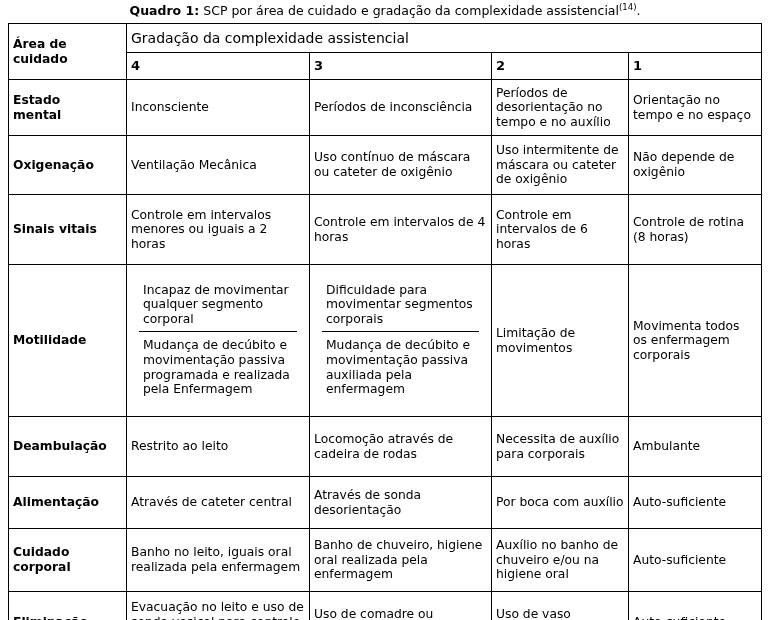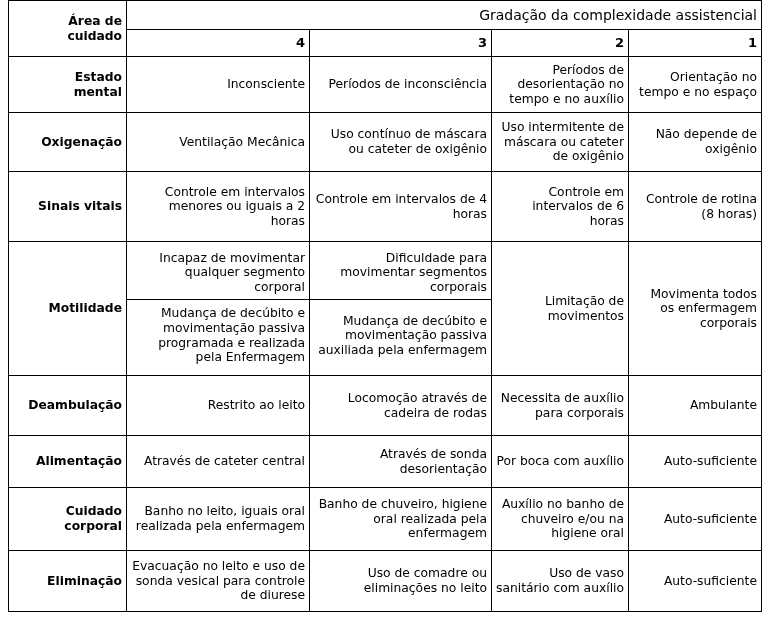--- a/index.html
+++ b/index.html
@@ -46,21 +46,21 @@
   }
   table.scp {
     border-collapse: collapse;
     width: 754px;
     table-layout: fixed;
     border: 1.6px solid #000;
   }
   table.scp td, table.scp th {
     border: 1.2px solid #000;
     padding: 3px 4px;
-    text-align: right;
+    text-align: left;
     vertical-align: middle;
     font-size: 12.3px;
     line-height: 14.6px;
     font-weight: normal;
     word-wrap: break-word;
   }
   table.scp th.rowhead, table.scp td.rowhead {
     font-weight: bold;
     font-size: 12.3px;
   }
@@ -72,21 +72,21 @@
     font-weight: bold;
     font-size: 13px;
   }
   col.c0 { width: 118px; }
   col.c1 { width: 183px; }
   col.c2 { width: 182px; }
   col.c3 { width: 137px; }
   col.c4 { width: 133px; }
 
   .sub-split {
-    padding: 0 !important;
+    padding: 12px !important;
     border: 1.2px solid #000;
   }
   .sub-split .sub-cell {
     padding: 3px 4px;
     box-sizing: border-box;
   }
   .sub-split .sub-cell.top {
     border-bottom: 1.2px solid #000;
     height: 54px;
     display: flex;
@@ -108,20 +108,23 @@
   .r-cuid td, .r-cuid th { height: 56px; }
   .r-elim td, .r-elim th { height: 54px; }
   tr.head-a th { height: 22px; }
   tr.head-b th { height: 20px; }
 </style>
 </head>
 <body>
 
 <div class="page">
 
+  <div class="caption">
+    <span class="cap-label">Quadro 1:</span><span class="cap-text"> SCP por área de cuidado e gradação da complexidade assistencial</span><sup>(14)</sup><span class="cap-text">.</span>
+  </div>
 
   <div class="table-wrap">
     <table class="scp">
       <colgroup>
         <col class="c0">
           <col class="c1">
           <col class="c2">
           <col class="c3">
           <col class="c4">
       </colgroup>

